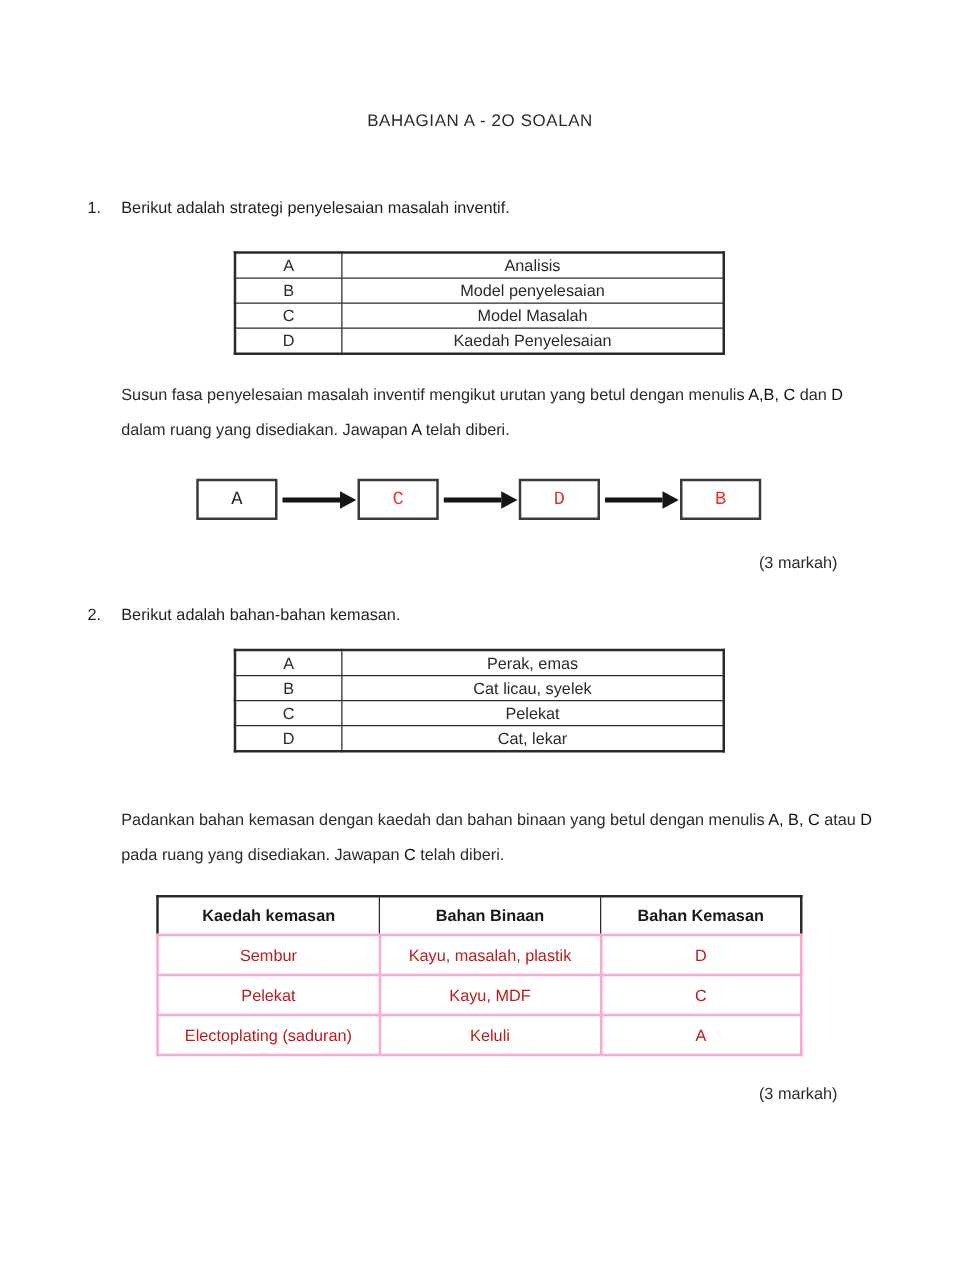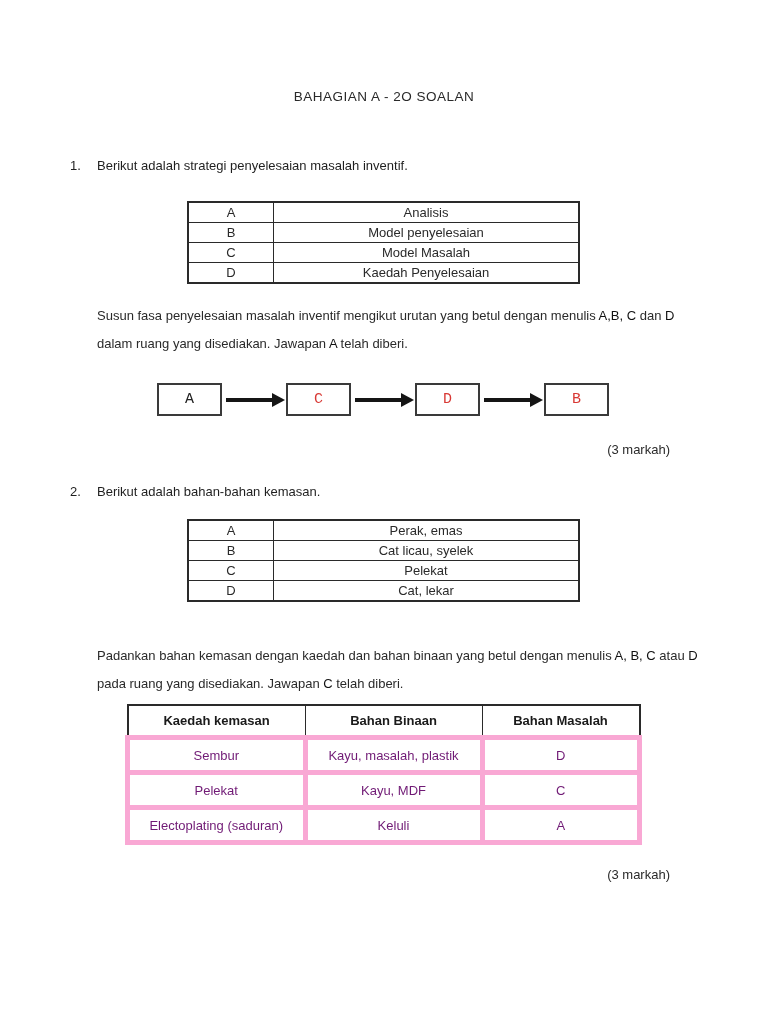--- a/index.html
+++ b/index.html
@@ -49,27 +49,27 @@
     border-left:13px solid #151515;border-top:7px solid transparent;border-bottom:7px solid transparent;
   }
 
   [data-color="red"]{color:#d83834;}
   [data-color="black"]{color:#222222;}
 
   .marks{font-size:13px;text-align:right;padding-right:98px;color:#2a2a2a;}
   .marks-1{margin-top:26px;}
   .marks-2{margin-top:22px;}
 
-  .match-table{margin:6px 0 0 125px;width:517px;border:2px solid #2a2a2a;padding-left:16px;}
+  .match-table{margin:18px 0 0 125px;width:517px;border:2px solid #2a2a2a;padding-left:16px;}
   .match-table th{
     border:1px solid #2a2a2a;height:29px;font-size:13px;font-weight:bold;color:#1a1a1a;
     text-align:center;padding:0 4px;
   }
   .match-table td{
-    border:5px solid #f9a8d4;height:30px;font-size:13px;color:#701a75;
+    border:2px solid #f9a8d4;height:30px;font-size:13px;color:#b91c1c;
     text-align:center;padding:0 4px;
   }
   .match-table .c1{width:168px;}
   .match-table .c2{width:168px;}
 </style>
 </head>
 <body>
 
 <div class="page">
 
@@ -150,21 +150,21 @@
       </tbody>
     </table>
 
     <p class="instruction instr2"><span>Padankan bahan kemasan dengan kaedah dan bahan binaan yang betul dengan menulis </span><b>A, B, C</b><span> atau </span><b>D</b><span> pada ruang yang disediakan. Jawapan </span><b>C</b><span> telah diberi.</span></p>
 
     <table class="match-table">
       <thead>
         <tr>
           <th class="c1">Kaedah kemasan</th>
           <th class="c2">Bahan Binaan</th>
-          <th class="c3">Bahan Masalah</th>
+          <th class="c3">Bahan Kemasan</th>
         </tr>
       </thead>
       <tbody>
         <tr>
           <td>Sembur</td>
           <td>Kayu, masalah, plastik</td>
           <td data-color="red">D</td>
         </tr>
         <tr>
           <td>Pelekat</td>

